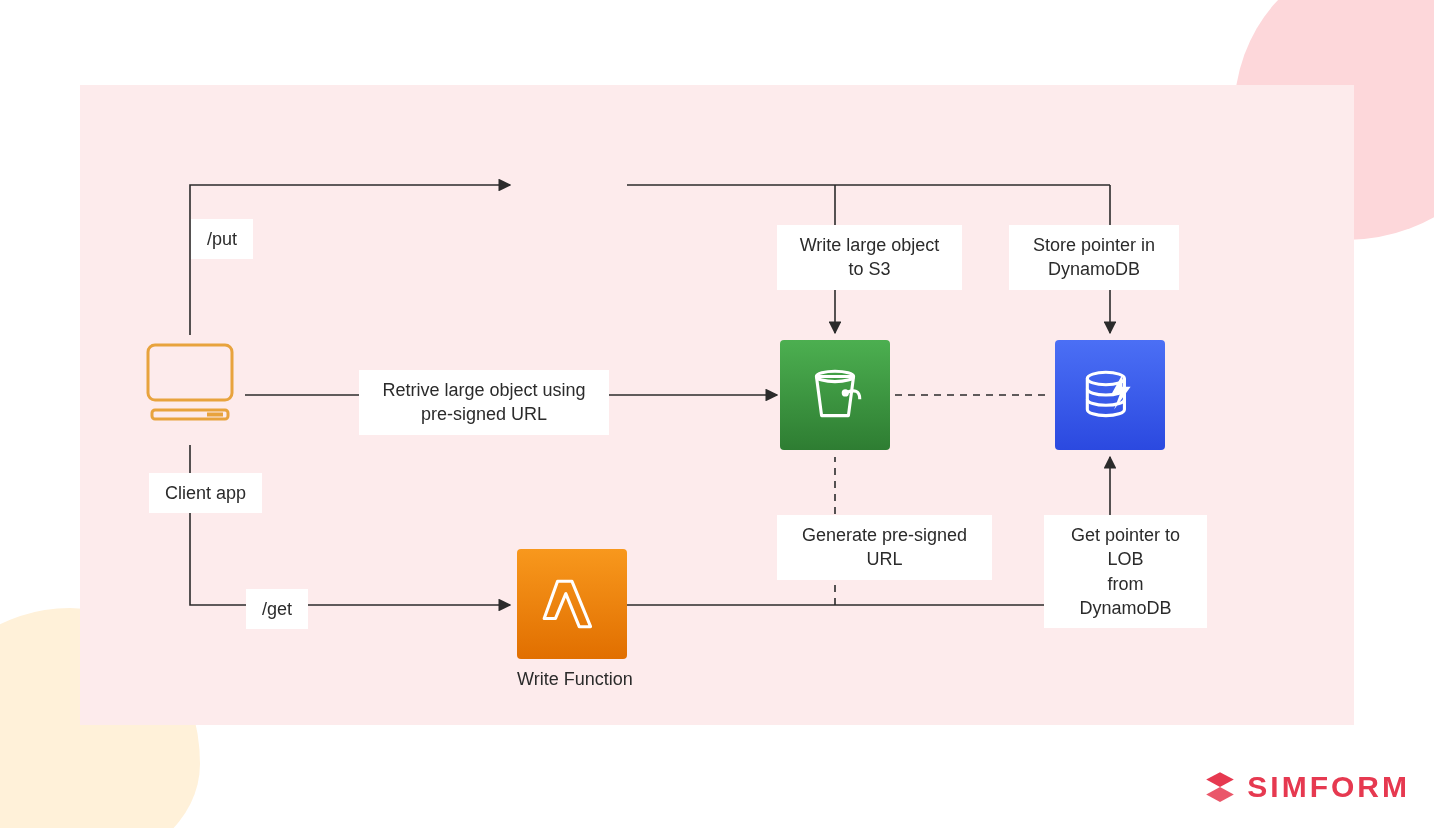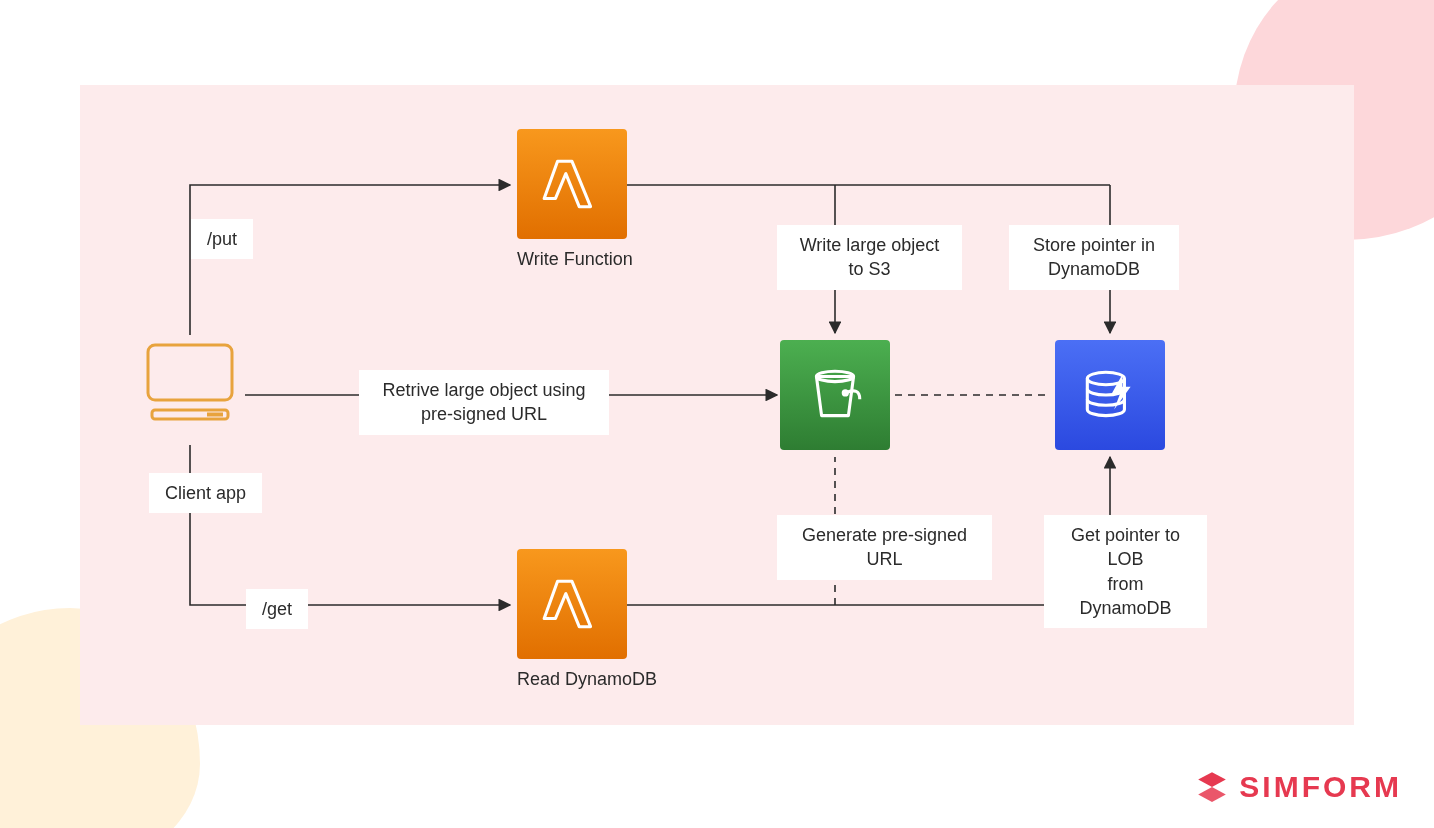--- a/index.html
+++ b/index.html
@@ -61,21 +61,21 @@
     line-height: 1.35;
     white-space: nowrap;
     margin-left: 29px;
   }
   svg.arrows {
     position: absolute; left:0; top:0; width:100%; height:100%;
     pointer-events:none;
   }
   .brand {
     position: absolute;
-    right: 32px; bottom: 24px;
+    right: 24px; bottom: 24px;
     display: flex; align-items: center;
     gap: 10px;
     z-index: 2;
   }
   .brand-text {
     font-size: 30px;
     font-weight: 700;
     letter-spacing: 3px;
     color: #e63950;
   }
@@ -115,36 +115,28 @@
 
   <div class="node" style="left:60px; top:255px;">
     <svg class="client-svg" viewBox="0 0 100 90">
       <rect x="8" y="5" width="84" height="55" rx="7" fill="none" stroke="#e8a33d" stroke-width="3"></rect>
       <rect x="12" y="70" width="76" height="9" rx="3" fill="none" stroke="#e8a33d" stroke-width="3"></rect>
       <rect x="67" y="72.5" width="16" height="4" fill="#e8a33d"></rect>
     </svg>
   </div>
   <div class="tag" style="left:40px; top:388px;">Client app</div>
 
-  <div class="node" style="left:437px; top:44px;">
-    <div class="icon-box lambda">
-      <svg width="66" height="66" viewBox="0 0 64 64">
-          <path d="M18 10 h14 l18 44 h-11 l-13 -32 -10 24 h-11 z" fill="none" stroke="#fff" stroke-width="3" stroke-linejoin="round"></path>
-        </svg>
-    </div>
-    <div class="caption">Write Function</div>
-  </div>
 
   <div class="node" style="left:437px; top:464px;">
     <div class="icon-box lambda">
       <svg width="66" height="66" viewBox="0 0 64 64">
           <path d="M18 10 h14 l18 44 h-11 l-13 -32 -10 24 h-11 z" fill="none" stroke="#fff" stroke-width="3" stroke-linejoin="round"></path>
         </svg>
     </div>
-    <div class="caption">Read DynamoDB</div>
+    <div class="caption">Write Function</div>
   </div>
 
   <div class="node" style="left:700px; top:255px;">
     <div class="icon-box s3">
       <svg width="66" height="66" viewBox="0 0 64 64">
         <path d="M14 14 h36 l-5 38 h-26 z" fill="none" stroke="#fff" stroke-width="3" stroke-linejoin="round"></path>
         <ellipse cx="32" cy="14" rx="18" ry="5" fill="none" stroke="#fff" stroke-width="3"></ellipse>
         <path d="M42 30 q14 -6 14 6" fill="none" stroke="#fff" stroke-width="3"></path>
         <circle cx="42" cy="30" r="3.5" fill="#fff"></circle>
       </svg>

